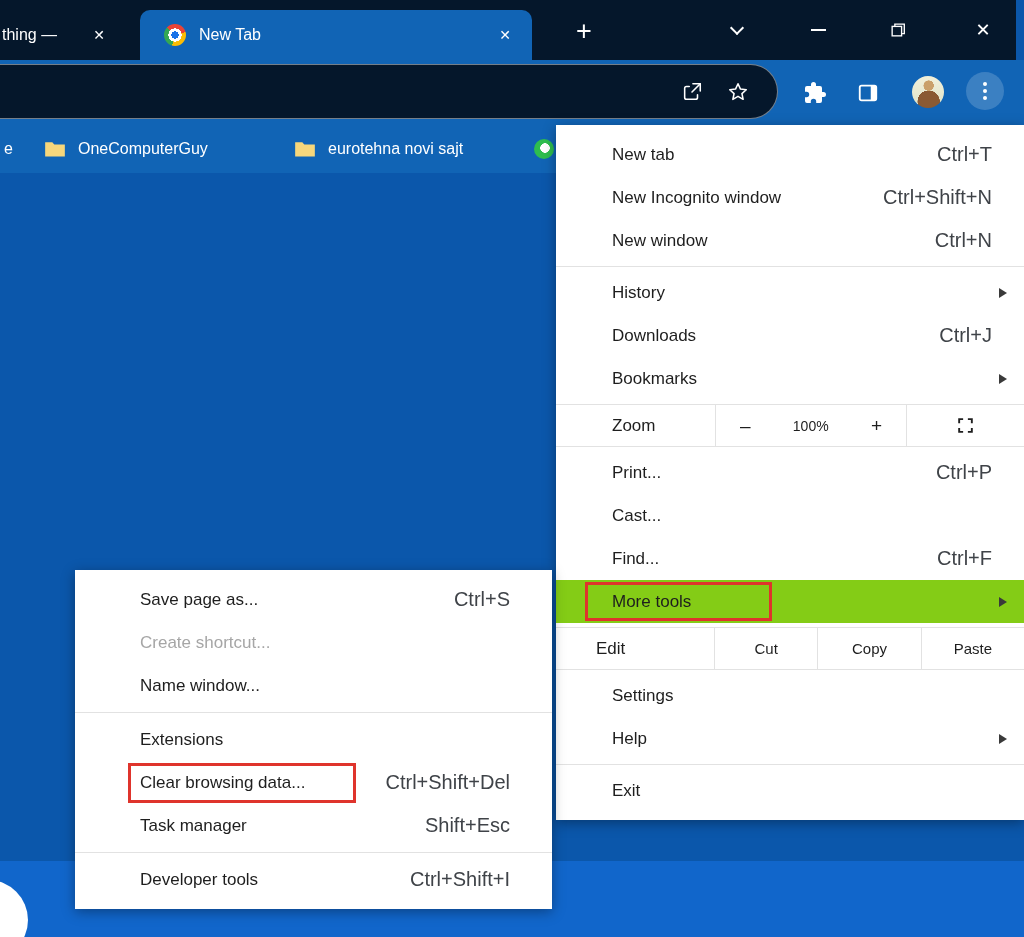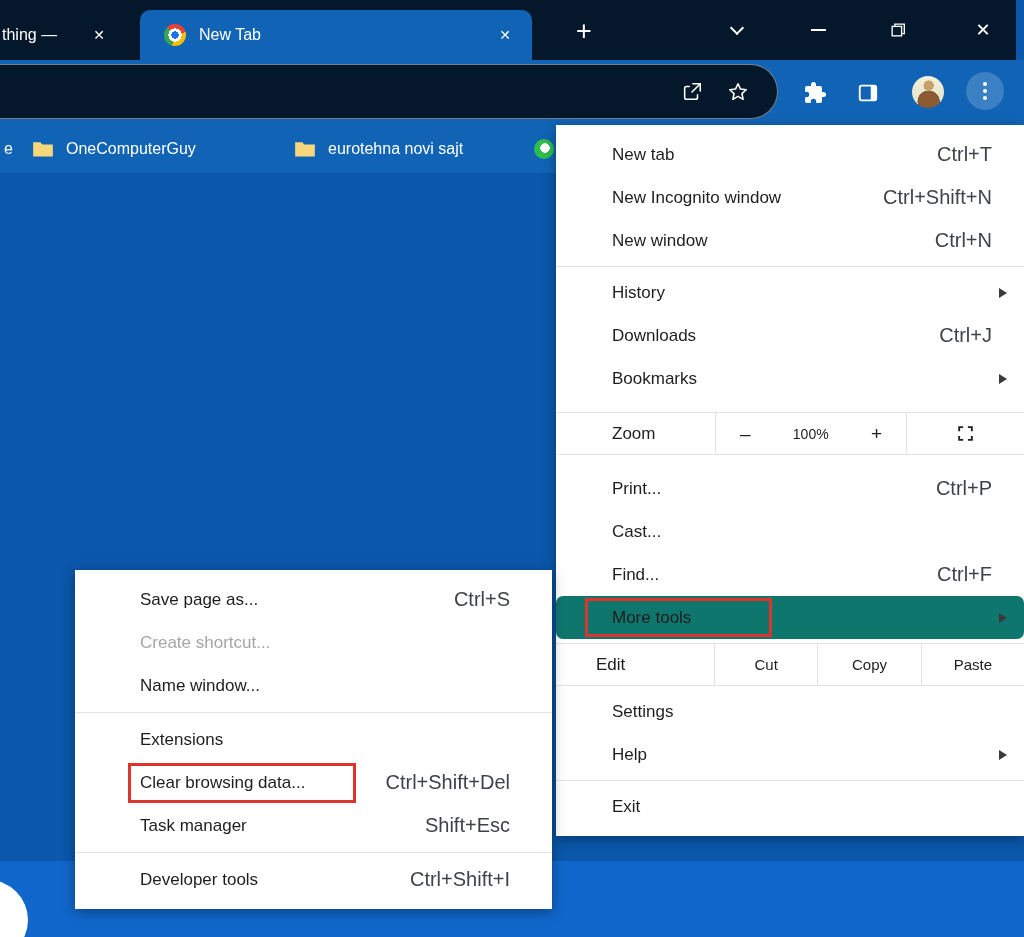--- a/index.html
+++ b/index.html
@@ -65,45 +65,45 @@
       linear-gradient(#f2f0da,#dfe3c8);
   }
   .tb-dots{left:966px;top:12px;width:38px;height:38px;}
   .dots-circle{width:38px;height:38px;border-radius:50%;background:rgba(255,255,255,0.18);display:flex;flex-direction:column;align-items:center;justify-content:center;gap:3px;}
   .dot{width:4px;height:4px;border-radius:50%;background:#fff;}
 
   
   .bookmarks{position:absolute;top:124px;left:0;right:0;height:49px;background:var(--toolbar);color:#fff;font-size:16px;}
   .bm-item{position:absolute;top:0;height:49px;display:flex;align-items:center;gap:12px;white-space:nowrap;}
   .bm-partial{left:4px;}
-  .bm-1{left:32px;}
+  .bm-1{left:44px;}
   .bm-2{left:294px;}
   .bm-green{position:absolute;left:534px;top:15px;width:20px;height:20px;border-radius:50%;
     background:radial-gradient(circle at 55% 45%,#ffffff 0 30%,rgba(0,0,0,0) 31%),#2ebd4e;}
 
   
   .page{position:absolute;top:173px;left:0;right:0;bottom:0;background:var(--page);}
   .footer-strip{position:absolute;left:0;right:0;bottom:0;height:76px;background:var(--footer);}
   .floating-circle{position:absolute;left:-52px;top:707px;width:80px;height:80px;border-radius:50%;background:#fff;}
 
   
   .menu{position:absolute;background:#ffffff;box-shadow:0 3px 12px rgba(0,0,0,0.35);padding:8px 0;color:#1e1e1e;}
   .msep{height:1px;background:#e2e2e2;margin:4px 0;}
   .mshort{margin-left:auto;color:#3f4348;font-size:20px;}
   .arrow{width:0;height:0;border-left:8px solid #3a3a3a;border-top:5px solid transparent;border-bottom:5px solid transparent;margin-left:auto;margin-right:3px;}
   .annot{position:absolute;border:3px solid var(--annot);pointer-events:none;}
 
   
   .main-menu{left:556px;top:125px;width:468px;}
   .mrow{position:relative;height:43px;display:flex;align-items:center;padding:0 14px 0 56px;font-size:17px;}
   .mrow .mshort{padding-right:18px;}
-  .mrow.hl{background:#0f766e;border-radius:7px;}
+  .mrow.hl{background:#84cc16;}
   .annot-mt{left:29px;top:2px;width:187px;height:39px;}
 
-  .zoom-row{height:43px;display:flex;align-items:stretch;border-top:1px solid #e2e2e2;border-bottom:1px solid #e2e2e2;margin:12px 0;font-size:17px;}
+  .zoom-row{height:43px;display:flex;align-items:stretch;border-top:1px solid #e2e2e2;border-bottom:1px solid #e2e2e2;margin:4px 0;font-size:17px;}
   .zl{width:159px;display:flex;align-items:center;padding-left:56px;}
   .zc{width:191px;border-left:1px solid #e2e2e2;display:flex;align-items:center;justify-content:space-between;padding:0 24px;}
   .zbtn{font-size:19px;color:#1e1e1e;}
   .zval{font-size:14px;}
   .zfs{flex:1;border-left:1px solid #e2e2e2;display:flex;align-items:center;justify-content:center;}
 
   .edit-row{height:43px;display:flex;align-items:stretch;border-top:1px solid #e2e2e2;border-bottom:1px solid #e2e2e2;margin:4px 0;font-size:17px;}
   .ecell-label{width:158px;display:flex;align-items:center;padding-left:40px;}
   .ecell{flex:1;border-left:1px solid #e2e2e2;display:flex;align-items:center;justify-content:center;font-size:15px;color:#1e1e1e;}
 

